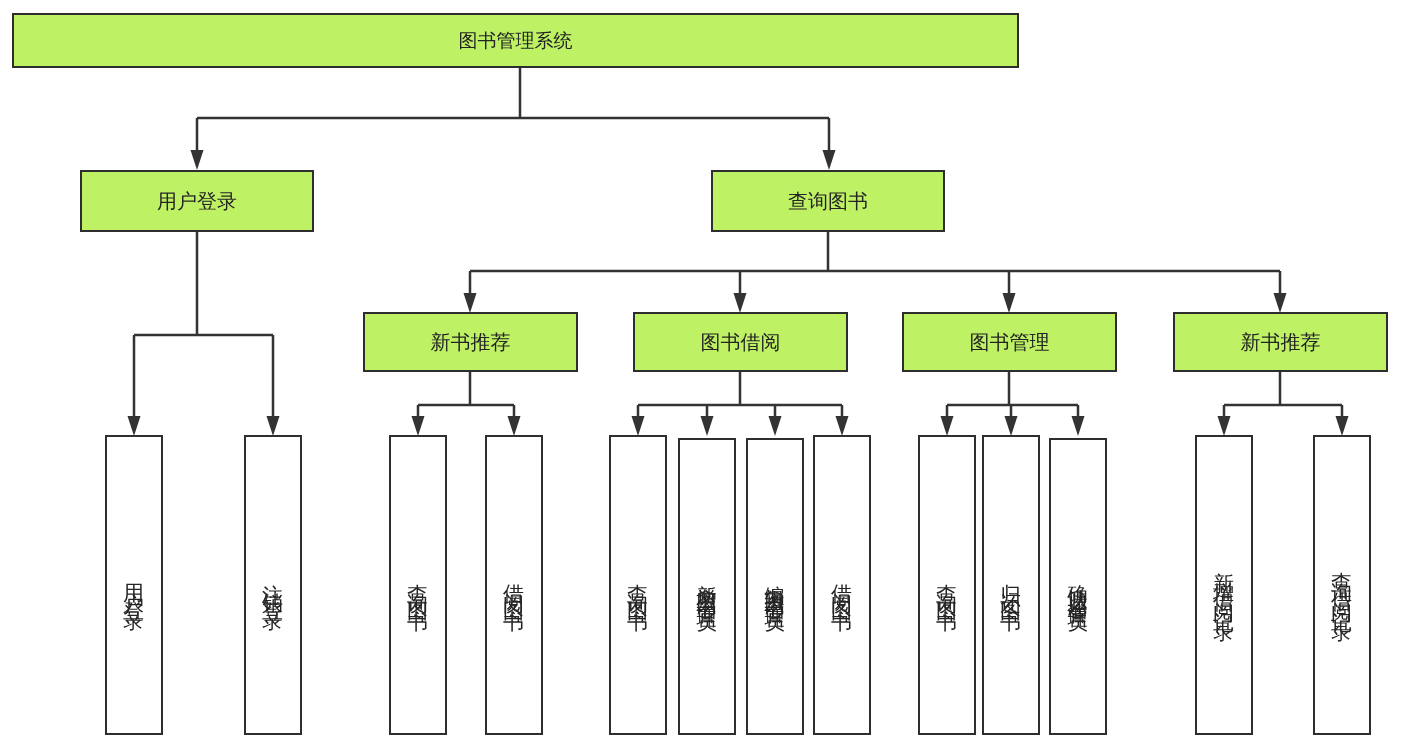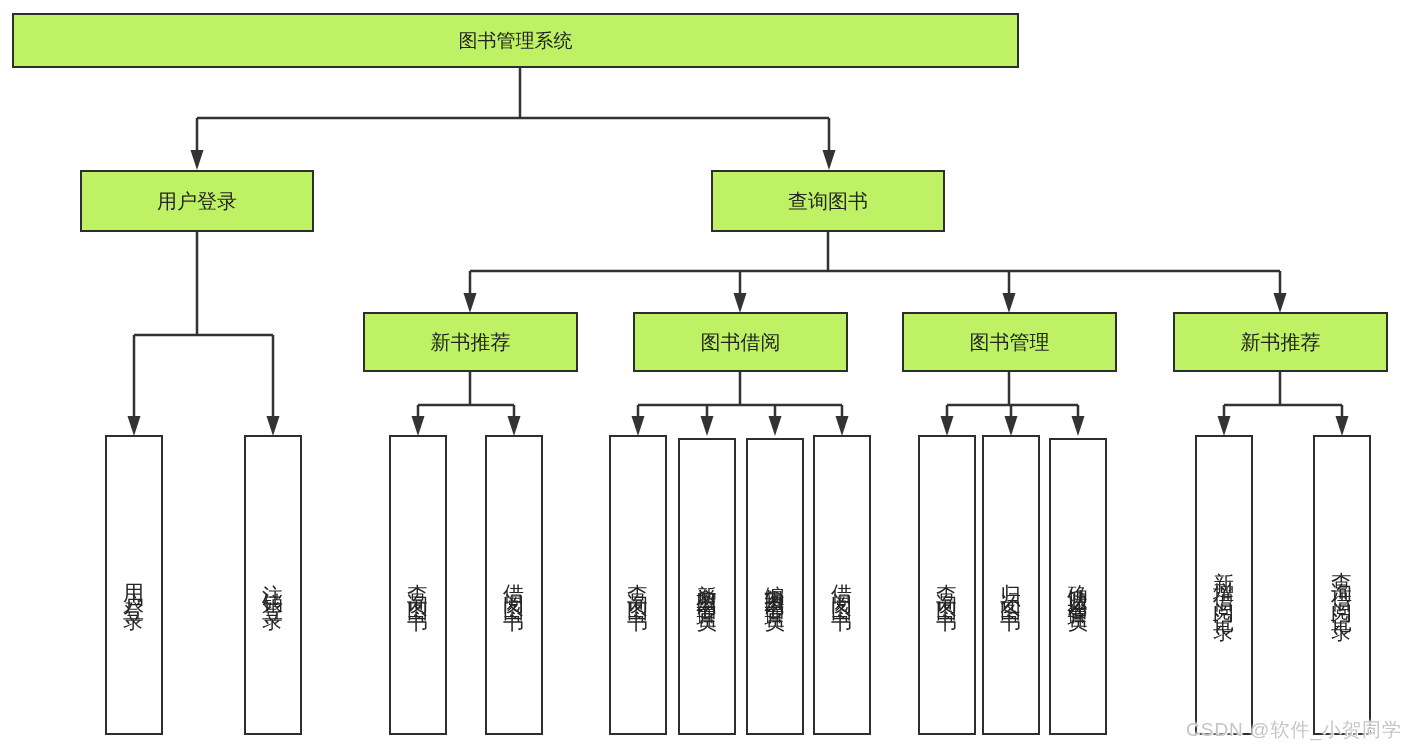--- a/index.html
+++ b/index.html
@@ -172,15 +172,14 @@
     <span>确认归还（管理员）</span>
   </div>
 
   <div class="leaf med" style="left:1195px">
     <span>新增借阅记录</span>
   </div>
   <div class="leaf med" style="left:1313px">
     <span>查询借阅记录</span>
   </div>
 
-  <div class="watermark">CSDN @软件_小贺同学</div>
 
 </div>
 
 </body></html>

